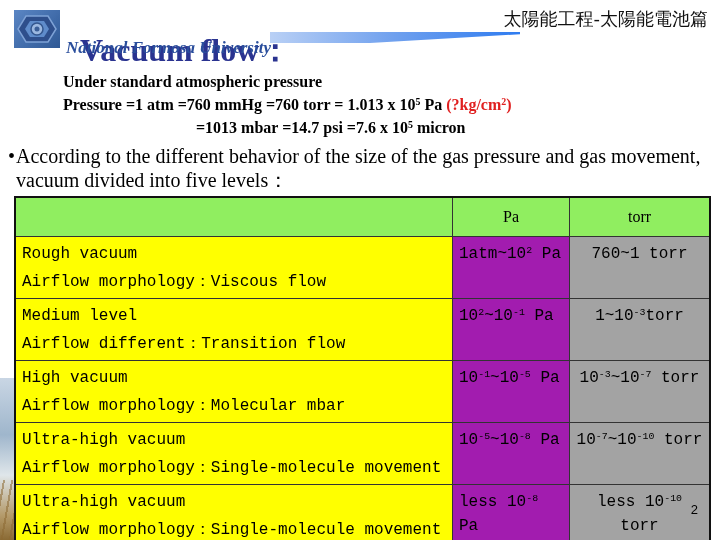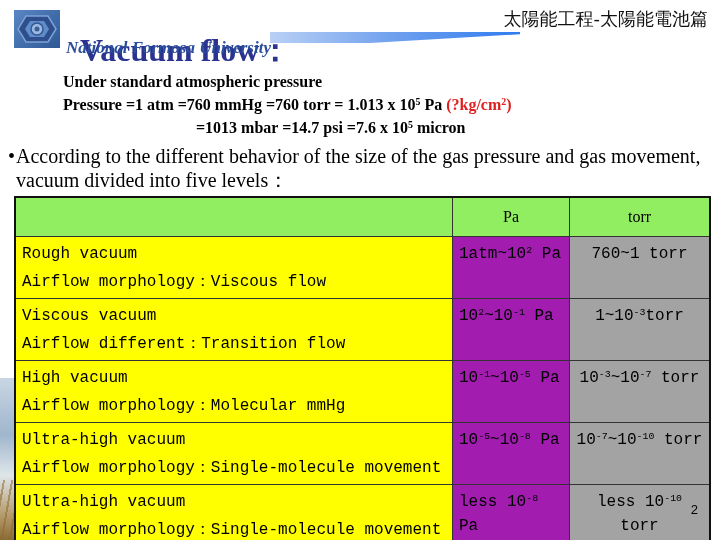--- a/index.html
+++ b/index.html
@@ -124,34 +124,34 @@
     </td>
     <td class="pa">
           <span class="val">1atm~10<sup>2</sup> Pa</span>
         </td>
     <td class="torr">
           <span class="val">760~1 torr</span>
         </td>
   </tr>
   <tr class="row">
     <td class="name">
-      <span class="line">Viscous vacuum</span>
+      <span class="line">Medium level</span>
       <span class="line">Airflow different：Transition flow</span>
     </td>
     <td class="pa">
           <span class="val">10<sup>2</sup>~10<sup>-1</sup> Pa</span>
         </td>
     <td class="torr">
           <span class="val">1~10<sup>-3</sup>torr</span>
         </td>
   </tr>
   <tr class="row">
     <td class="name">
       <span class="line">High vacuum</span>
-      <span class="line">Airflow morphology：Molecular mmHg</span>
+      <span class="line">Airflow morphology：Molecular mbar</span>
     </td>
     <td class="pa">
           <span class="val">10<sup>-1</sup>~10<sup>-5</sup> Pa</span>
         </td>
     <td class="torr">
           <span class="val">10<sup>-3</sup>~10<sup>-7</sup> torr</span>
         </td>
   </tr>
   <tr class="row">
     <td class="name">

